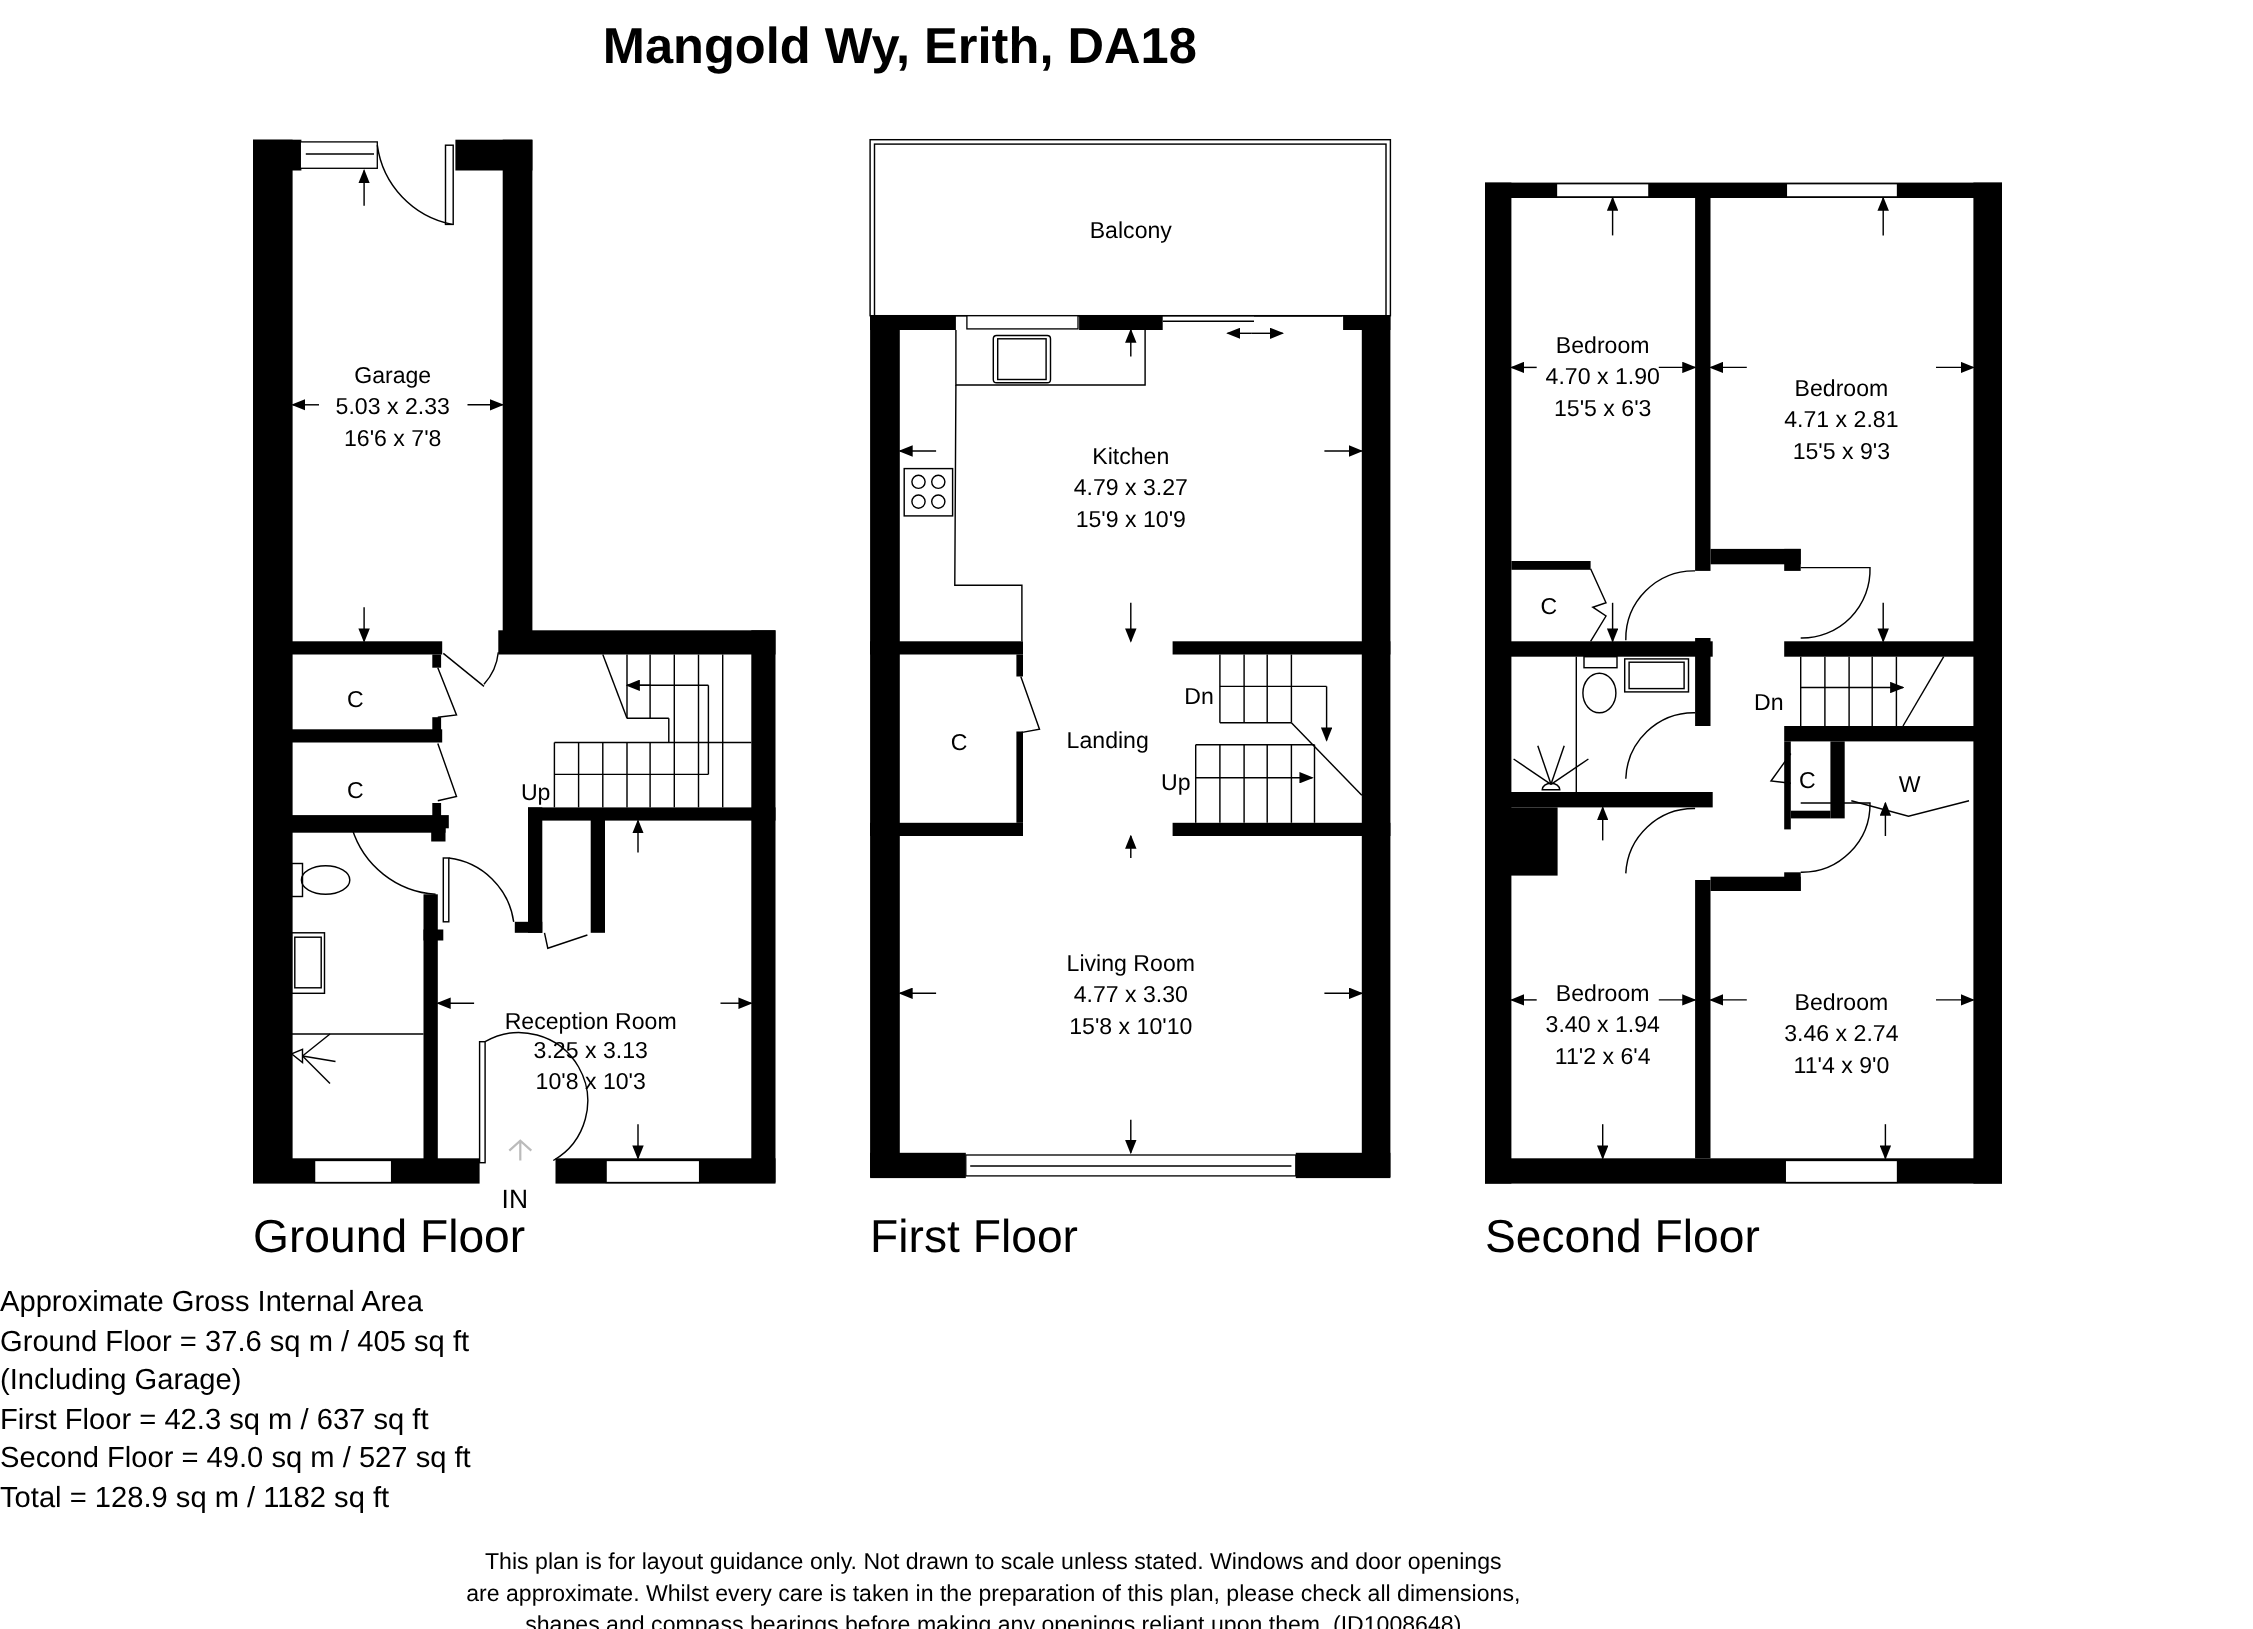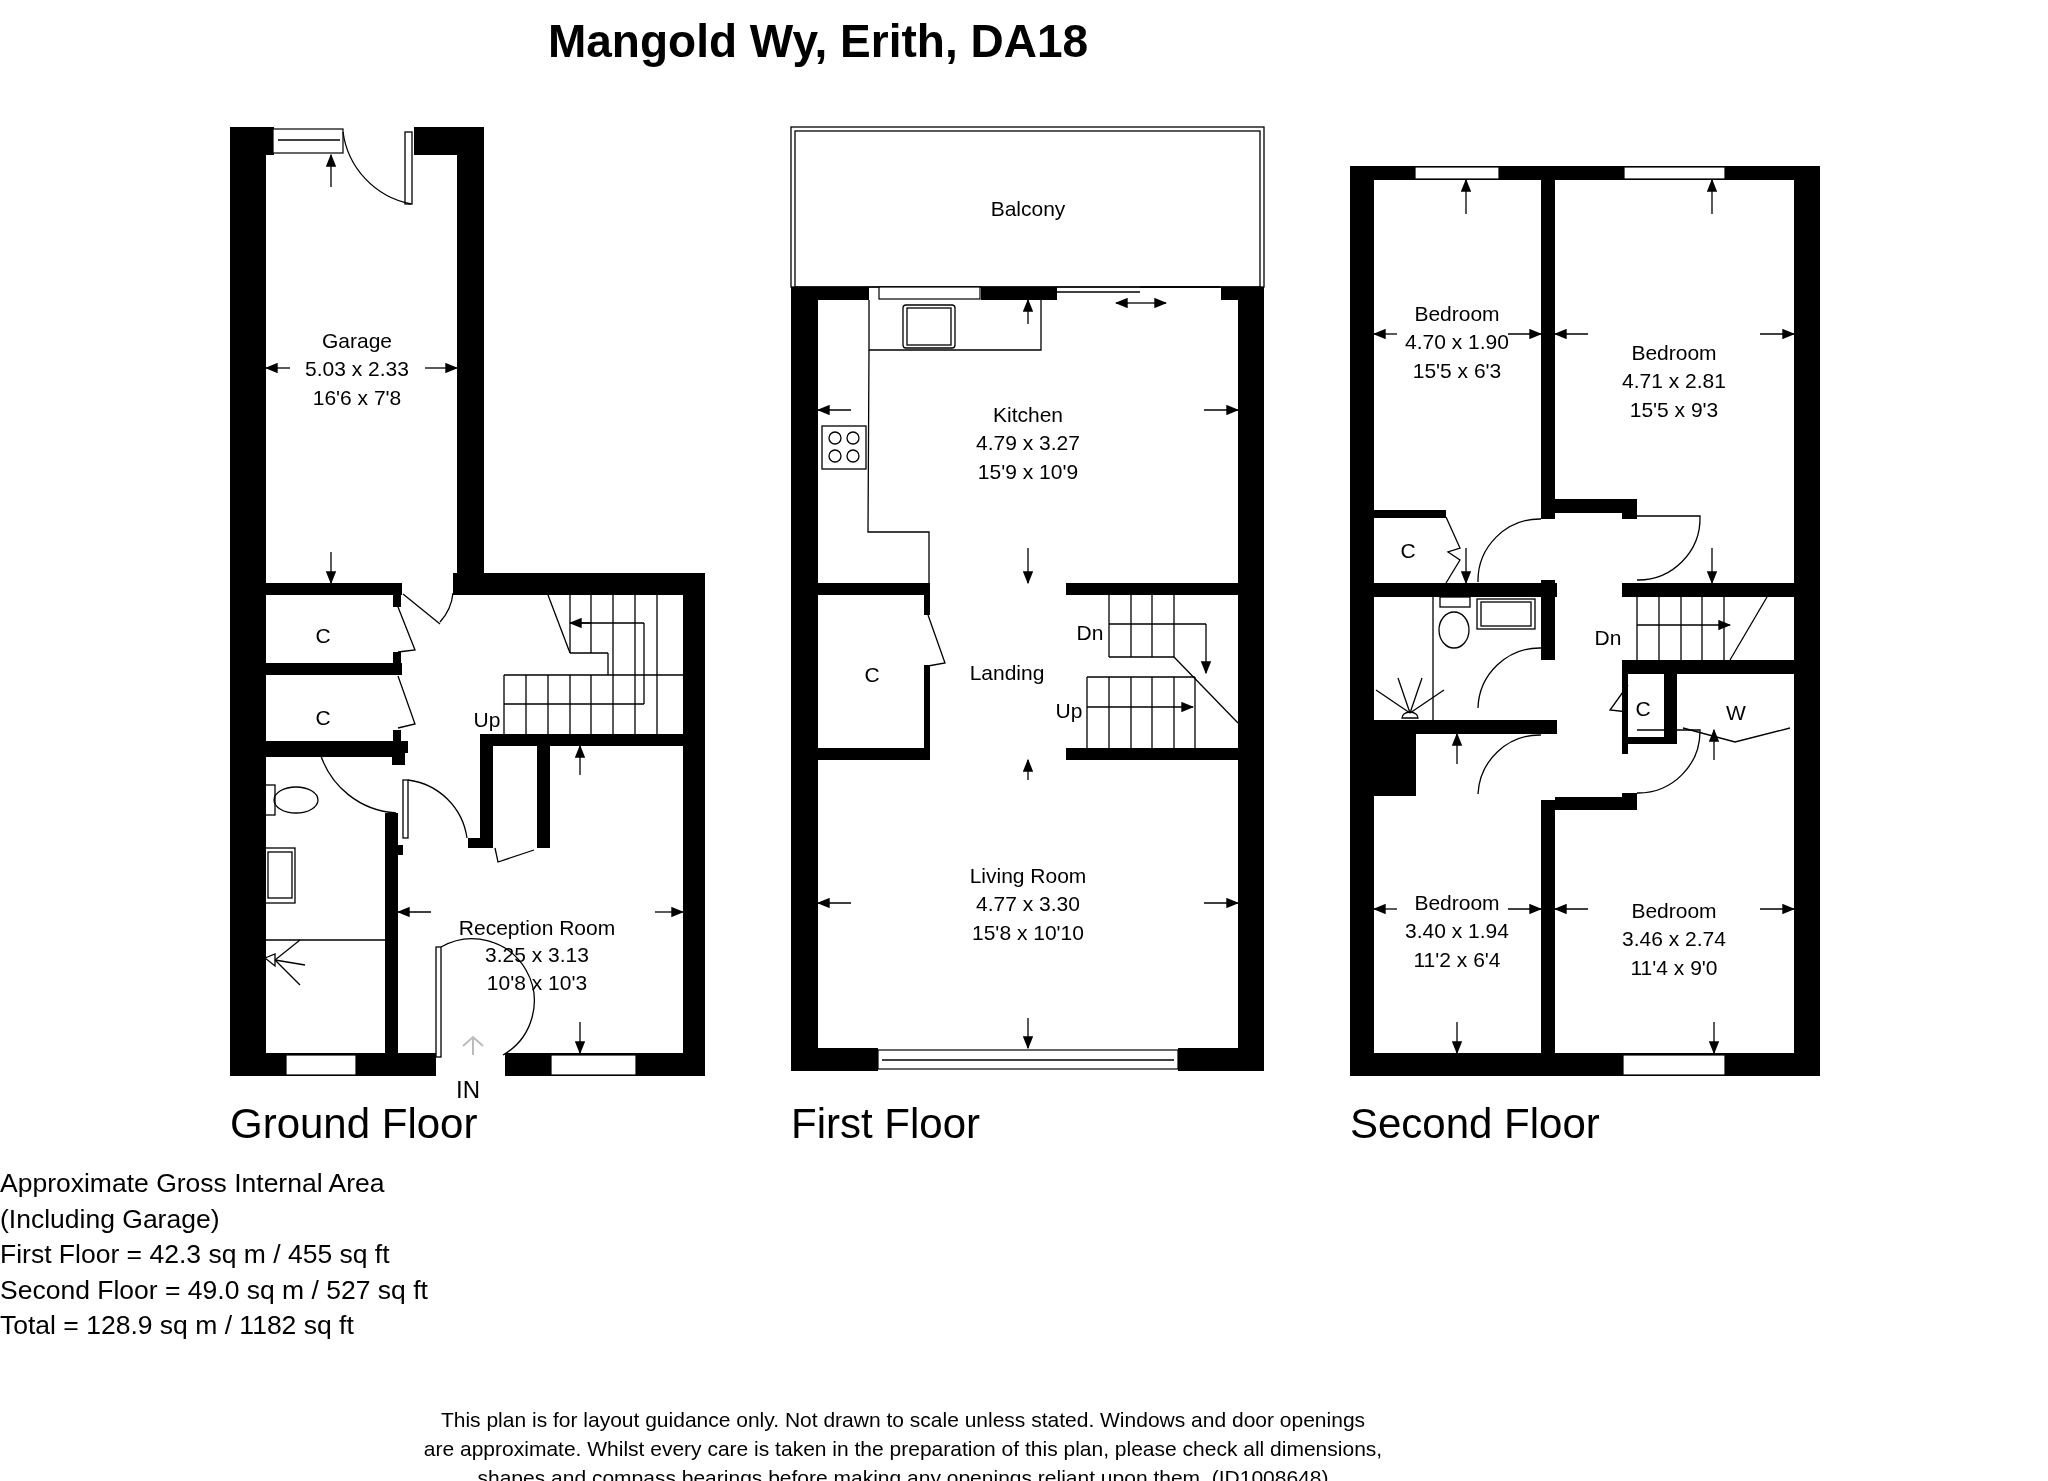--- a/index.html
+++ b/index.html
@@ -310,22 +310,23 @@
     <text class="lbl" x="1608" y="645" text-anchor="middle">Dn</text>
   </g>
 </svg>
 
 <div class="floor-title" style="left:230px">Ground Floor</div>
 <div class="floor-title" style="left:791px">First Floor</div>
 <div class="floor-title" style="left:1350px">Second Floor</div>
 
 <div class="area">
   <div>Approximate Gross Internal Area</div>
+  <div>Ground Floor = 37.6 sq m / 405 sq ft</div>
   <div>(Including Garage)</div>
-  <div>First Floor = 42.3 sq m / 455 sq ft</div>
+  <div>First Floor = 42.3 sq m / 637 sq ft</div>
   <div>Second Floor = 49.0 sq m / 527 sq ft</div>
   <div>Total = 128.9 sq m / 1182 sq ft</div>
 </div>
 
 <div class="disclaimer">
   <div>This plan is for layout guidance only. Not drawn to scale unless stated. Windows and door openings</div>
   <div>are approximate. Whilst every care is taken in the preparation of this plan, please check all dimensions,</div>
   <div>shapes and compass bearings before making any openings reliant upon them. (ID1008648)</div>
 </div>
 

